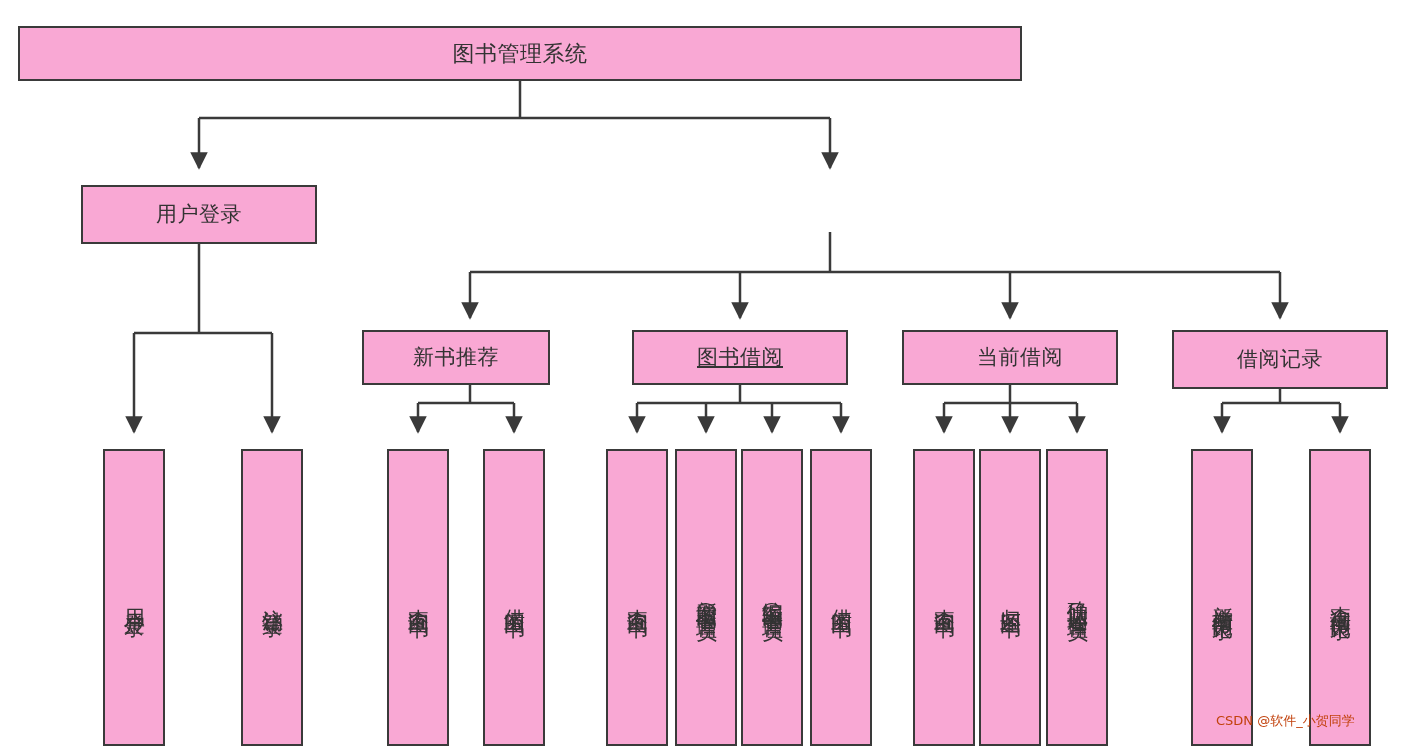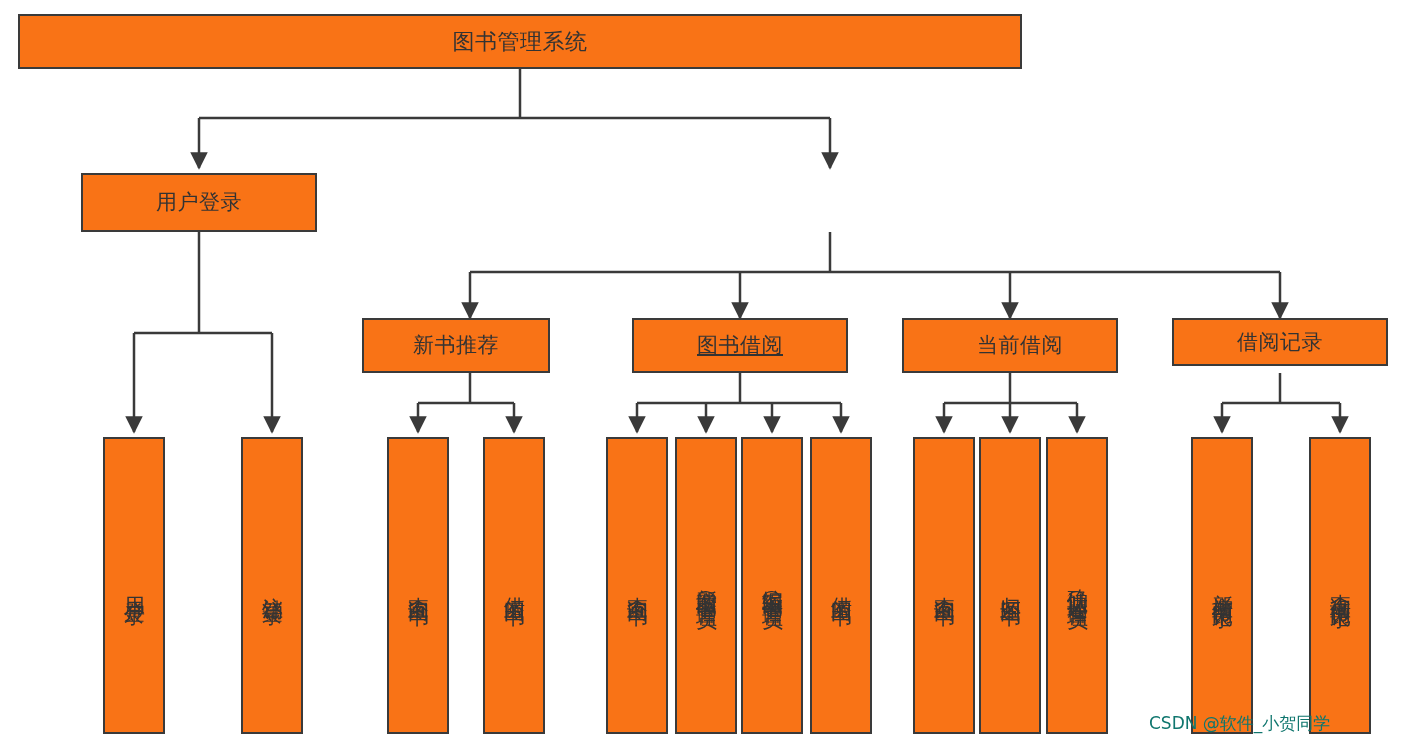--- a/index.html
+++ b/index.html
@@ -22,25 +22,26 @@
     position: absolute;
     left: 0;
     top: 0;
     width: 1405px;
     height: 747px;
   }
   .node {
     position: absolute;
     box-sizing: border-box;
     border: 2px solid #3a3a3a;
-    background: #f97316;
+    background: #f9a8d4;
     display: flex;
     align-items: center;
     justify-content: center;
     color: #333333;
+    margin-top: 12px;
   }
   .node .label {
     display: block;
     text-align: center;
     line-height: 1.15;
     color: #333333;
   }
   
   .node.h .label {
     writing-mode: horizontal-tb;
@@ -58,24 +59,24 @@
   .node.v .label {
     writing-mode: vertical-rl;
     text-orientation: upright;
     font-size: 21px;
     letter-spacing: 3px;
     line-height: 1.0;
     white-space: nowrap;
   }
   .watermark {
     position: absolute;
-    left: 1149px;
+    left: 1216px;
     top: 712px;
-    font-size: 17px;
-    color: #0f766e;
+    font-size: 13px;
+    color: #c2410c;
     white-space: nowrap;
     font-family: "DejaVu Sans", "Liberation Sans", sans-serif;
   }
 </style>
 </head>
 <body>
 
 <div id="canvas">
 
   <svg id="edges" viewBox="0 0 1405 747" xmlns="http://www.w3.org/2000/svg">
@@ -138,21 +139,21 @@
 
   <div class="node h" style="left:362px; top:318px; width:188px; height:55px;">
     <span class="label">新书推荐</span>
   </div>
   <div class="node h" style="left:632px; top:318px; width:216px; height:55px;text-decoration:underline;">
     <span class="label">图书借阅</span>
   </div>
   <div class="node h" style="left:902px; top:318px; width:216px; height:55px;padding-left:20px;">
     <span class="label">当前借阅</span>
   </div>
-  <div class="node h" style="left:1172px; top:318px; width:216px; height:48px;">
+  <div class="node h" style="left:1172px; top:318px; width:216px; height:59px;">
     <span class="label">借阅记录</span>
   </div>
 
   <div class="node v" style="left:103px; top:437px; width:62px; height:297px;">
     <span class="label">用户登录</span>
   </div>
   <div class="node v" style="left:241px; top:437px; width:62px; height:297px;">
     <span class="label">注销登录</span>
   </div>
 

